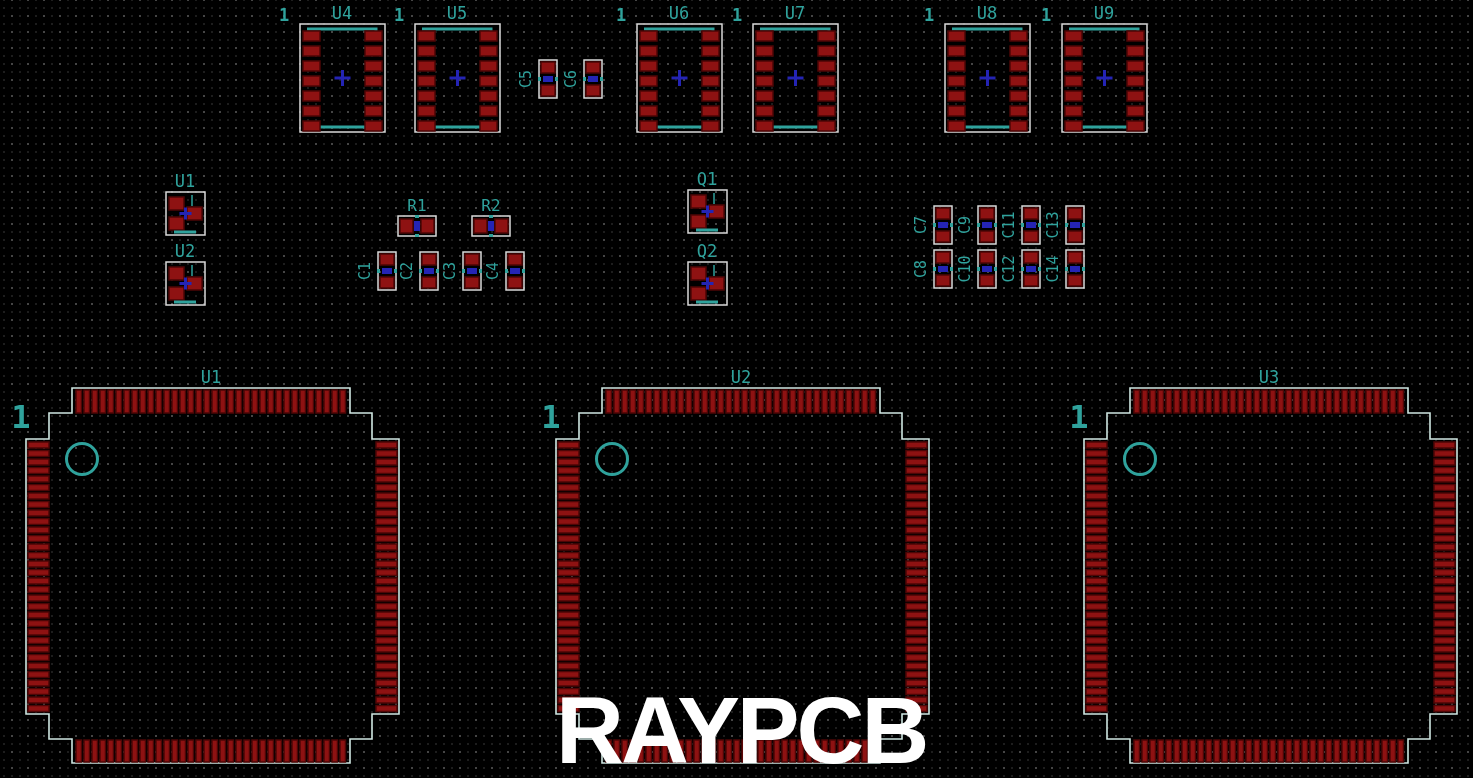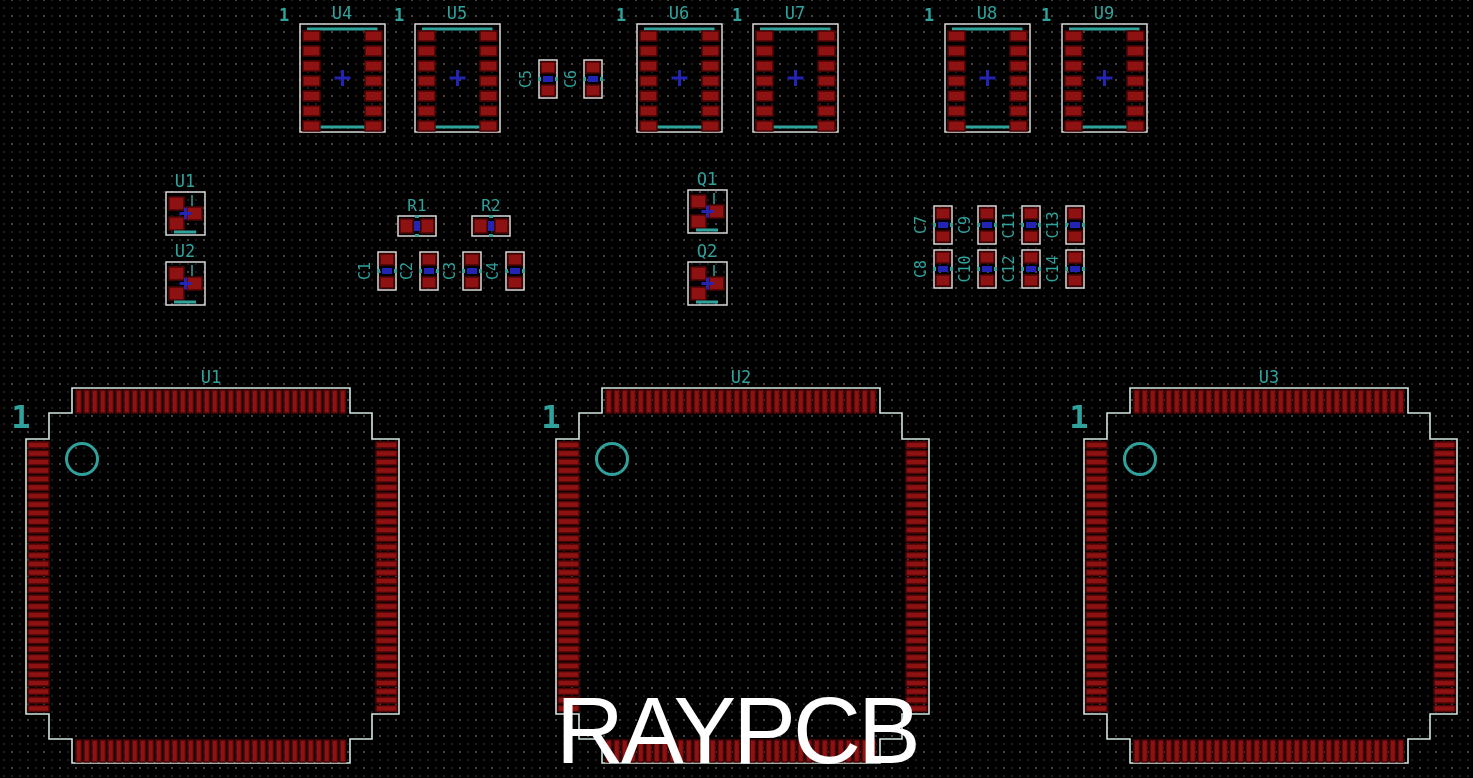--- a/index.html
+++ b/index.html
@@ -24,21 +24,21 @@
   #board {
     position: absolute;
     left: 0;
     top: 0;
   }
   #watermark {
     position: absolute;
     left: 556px;
     top: 684px;
     font-family: "Liberation Sans", sans-serif;
-    font-weight: 400;
+    font-weight: 700;
     font-size: 94px;
     line-height: 1;
     letter-spacing: -3px;
     color: #ffffff;
     z-index: 6;
     user-select: none;
   }
   text.silk-label {
     font-family: "DejaVu Sans Mono", monospace;
     letter-spacing: 0px;

